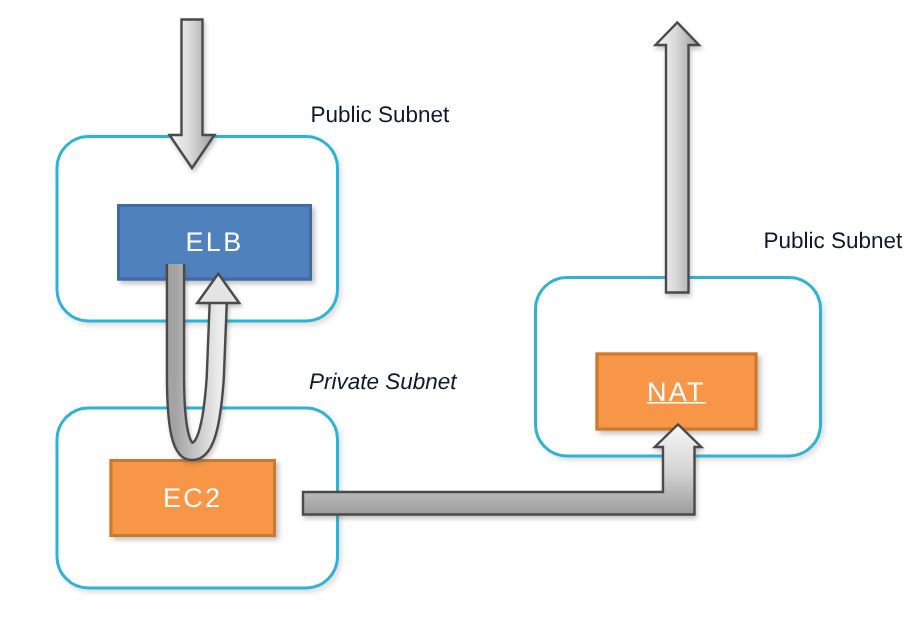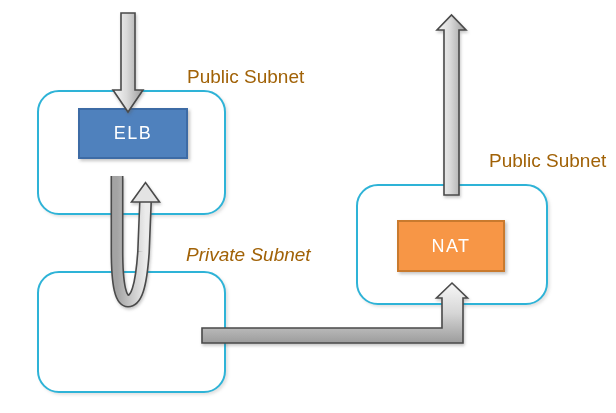--- a/index.html
+++ b/index.html
@@ -39,30 +39,31 @@
     box-shadow: 2px 2px 3px rgba(110,110,110,0.4);
   }
   .node-blue {
     background: #4f81bd;
     border: 2px solid #3d6ba5;
   }
   .node-orange {
     background: #f79646;
     border: 2px solid #c97a2e;
   }
-  #node-elb { left: 78px;  top: 108px; width: 110px; height: 51px; }
+  #node-elb { left: 78px;  top: 136px; width: 130px; height: 51px; }
   #node-ec2 { left: 73px;  top: 306px; width: 111px; height: 52px; }
-  #node-nat { left: 397px; top: 220px; width: 108px; height: 52px; }
+  #node-nat { left: 397px; top: 235px; width: 108px; height: 52px; text-decoration: underline; }
 
   .subnet-label {
     position: absolute;
-    color: #a16207;
-    font-size: 19px;
+    color: #0f172a;
+    font-size: 15px;
     white-space: nowrap;
     line-height: 20px;
+    margin-left: 20px;
   }
   #label-public-left  { left: 187px; top: 67px;  }
   #label-private      { left: 186px; top: 245px; font-style: italic; }
   #label-public-right { left: 489px; top: 151px; }
 
   .arrows-layer {
     position: absolute;
     left: 0;
     top: 0;
     pointer-events: none;
@@ -79,20 +80,23 @@
   <div class="subnet" id="subnet-left"></div>
   <div class="subnet" id="subnet-private"></div>
   <div class="subnet" id="subnet-right"></div>
 
   <div class="subnet-label" id="label-public-left">Public Subnet</div>
   <div class="subnet-label" id="label-private">Private Subnet</div>
   <div class="subnet-label" id="label-public-right">Public Subnet</div>
 
   <div class="node node-blue" id="node-elb">
     <span>ELB</span>
+  </div>
+  <div class="node node-orange" id="node-ec2">
+    <span>EC2</span>
   </div>
   <div class="node node-orange" id="node-nat">
     <span>NAT</span>
   </div>
 
   <svg class="arrows-layer" width="616" height="413" viewBox="0 0 616 413">
     <defs>
       <linearGradient id="gH" x1="0" y1="0" x2="1" y2="0">
         <stop offset="0" stop-color="#f7f7f7"></stop>
         <stop offset="0.45" stop-color="#dadada"></stop>

